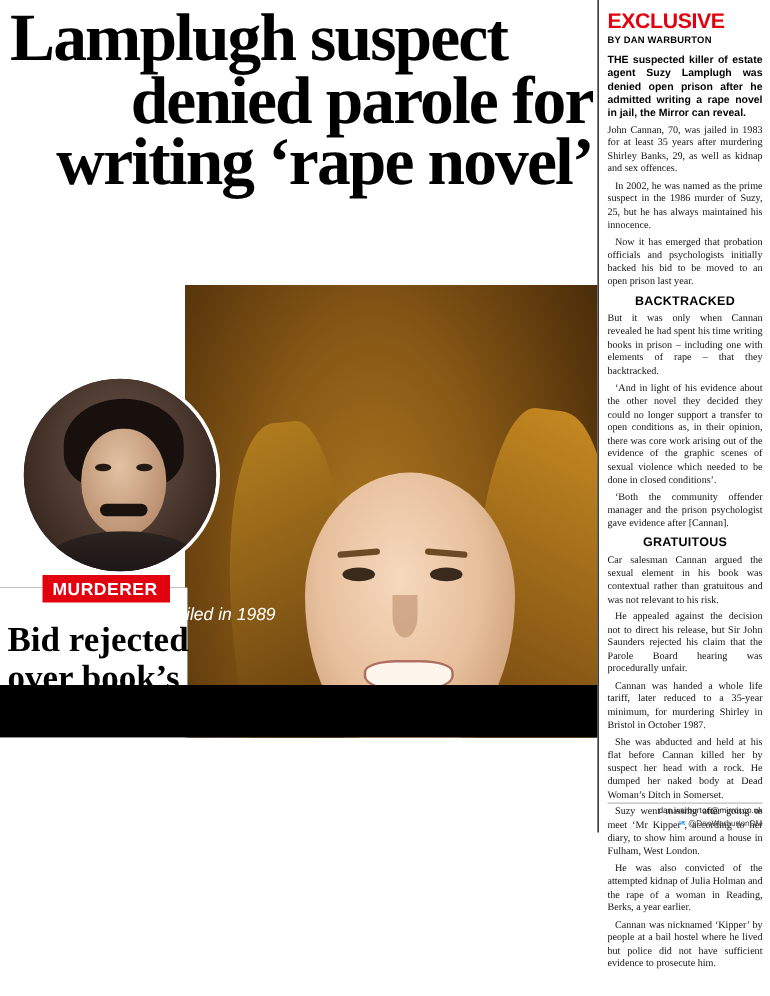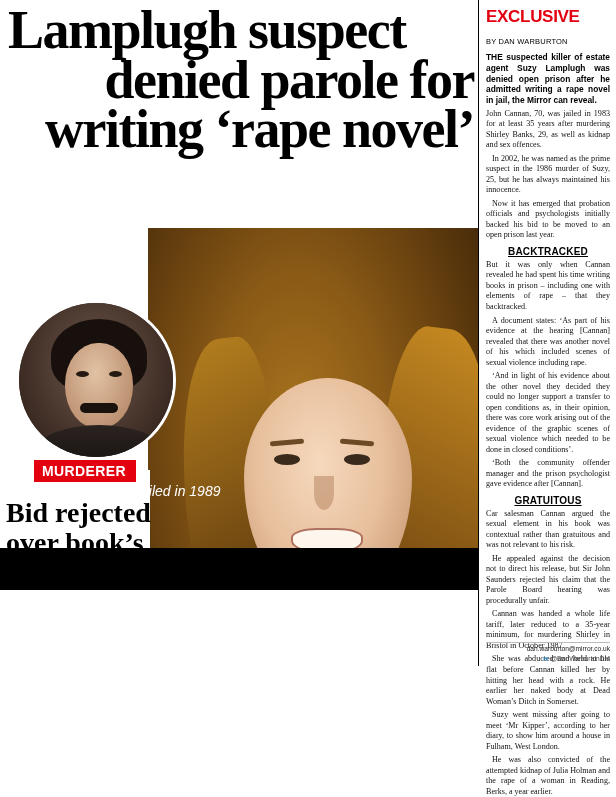--- a/index.html
+++ b/index.html
@@ -284,23 +284,23 @@
     font-family: "Liberation Sans", sans-serif;
     font-weight: bold;
     font-size: 17px;
     color: #e3000f;
     letter-spacing: -0.3px;
     line-height: 1;
   }
   .byline {
     font-family: "Liberation Sans", sans-serif;
     font-size: 7.5px;
-    font-weight: normal;
+    font-weight: bold;
     color: #000;
-    margin-top: 12px;
+    margin-top: 2px;
     letter-spacing: 0.2px;
   }
   .standfirst {
     font-family: "Liberation Sans", sans-serif;
     font-weight: bold;
     font-size: 8.4px;
     line-height: 1.28;
     color: #000;
     margin-top: 6px;
     text-align: justify;
@@ -317,21 +317,20 @@
   }
   .body-p.first { text-indent: 0; }
   .crosshead {
     font-family: "Liberation Sans", sans-serif;
     font-weight: bold;
     font-size: 10px;
     text-align: center;
     letter-spacing: 0.2px;
     margin: 5px 0 2px;
     color: #000;
-    text-decoration: underline;
   }
   .story-footer {
     position: absolute;
     left: 7px; right: 6px; bottom: 14px;
     font-family: "Liberation Sans", sans-serif;
     font-size: 6.6px;
     color: #222;
     text-align: right;
     border-top: 1px solid #bbb;
     padding-top: 2px;
@@ -413,30 +412,29 @@
     <div class="byline">BY DAN WARBURTON</div>
     <div class="standfirst">THE suspected killer of estate agent Suzy Lamplugh was denied open prison after he admitted writing a rape novel in jail, the Mirror can reveal.</div>
 
     <div class="body-p first">John Cannan, 70, was jailed in 1983 for at least 35 years after murdering Shirley Banks, 29, as well as kidnap and sex offences.</div>
     <div class="body-p">In 2002, he was named as the prime suspect in the 1986 murder of Suzy, 25, but he has always maintained his innocence.</div>
     <div class="body-p">Now it has emerged that probation officials and psychologists initially backed his bid to be moved to an open prison last year.</div>
 
     <div class="crosshead">BACKTRACKED</div>
 
     <div class="body-p first">But it was only when Cannan revealed he had spent his time writing books in prison – including one with elements of rape – that they backtracked.</div>
-    <div class="body-p">A document states: ‘As part of his evidence at the hearing [Cannan] revealed that there was another novel of his which included scenes of sexual violence including rape.</div>
     <div class="body-p">‘And in light of his evidence about the other novel they decided they could no longer support a transfer to open conditions as, in their opinion, there was core work arising out of the evidence of the graphic scenes of sexual violence which needed to be done in closed conditions’.</div>
     <div class="body-p">‘Both the community offender manager and the prison psychologist gave evidence after [Cannan].</div>
 
     <div class="crosshead">GRATUITOUS</div>
 
     <div class="body-p first">Car salesman Cannan argued the sexual element in his book was contextual rather than gratuitous and was not relevant to his risk.</div>
     <div class="body-p">He appealed against the decision not to direct his release, but Sir John Saunders rejected his claim that the Parole Board hearing was procedurally unfair.</div>
     <div class="body-p">Cannan was handed a whole life tariff, later reduced to a 35-year minimum, for murdering Shirley in Bristol in October 1987.</div>
-    <div class="body-p">She was abducted and held at his flat before Cannan killed her by hitting her head with a rock. He earlier her naked body at Dead Woman’s Ditch in Somerset.</div>
+    <div class="body-p">She was abducted and held at his flat before Cannan killed her by suspect her head with a rock. He dumped her naked body at Dead Woman’s Ditch in Somerset.</div>
     <div class="body-p">Suzy went missing after going to meet ‘Mr Kipper’, according to her diary, to show him around a house in Fulham, West London.</div>
     <div class="body-p">He was also convicted of the attempted kidnap of Julia Holman and the rape of a woman in Reading, Berks, a year earlier.</div>
     <div class="body-p">Cannan was nicknamed ‘Kipper’ by people at a bail hostel where he lived but police did not have sufficient evidence to prosecute him.</div>
 
     <div class="story-footer">dan.warburton@mirror.co.uk</div>
     <div class="twitter">
       <span class="tw-bird">✉</span>
       <span>@DanWarburtonDM</span>
     </div>
   </div>

